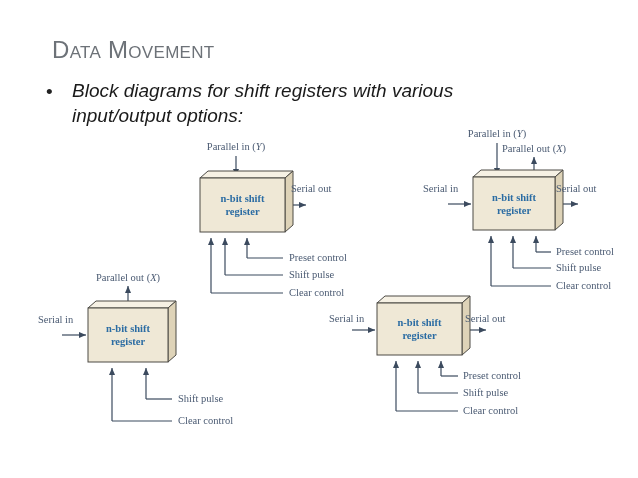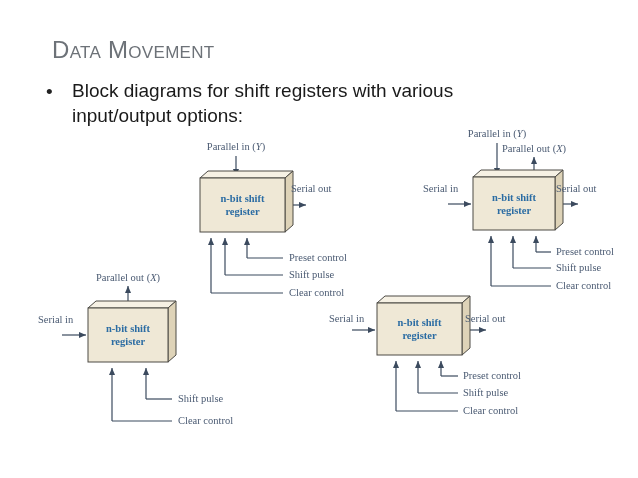--- a/index.html
+++ b/index.html
@@ -18,21 +18,21 @@
     font-variant:small-caps;white-space:nowrap;
   }
 
   
   .bullet-row{position:absolute;left:46px;top:78px;width:470px;}
   .bullet-dot{
     position:absolute;left:0;top:4px;width:10px;
     font-size:19px;color:#222;line-height:1;
   }
   .bullet-text{
-    margin-left:26px;font-size:19px;color:#1a1a1a;line-height:25px;
+    margin-left:26px;font-size:19px;color:#1a1a1a;line-height:25px;font-style:italic;
   }
 
   
   #diagram-layer{position:absolute;left:0;top:0;width:638px;height:478px;}
   #diagram-layer svg{position:absolute;left:0;top:0;}
 
   .lbl{
     font-family:"Liberation Serif", serif;
     font-size:10.5px;fill:#4a5a72;
   }

